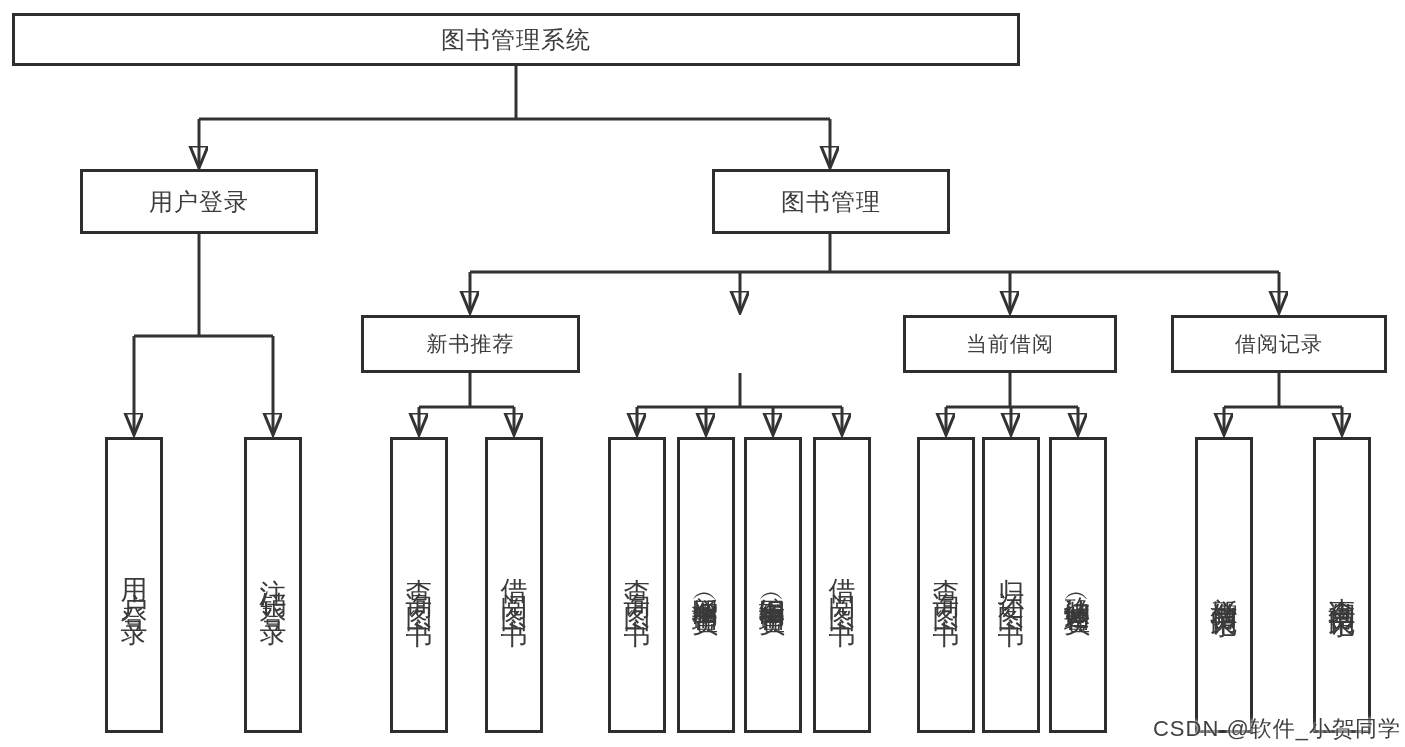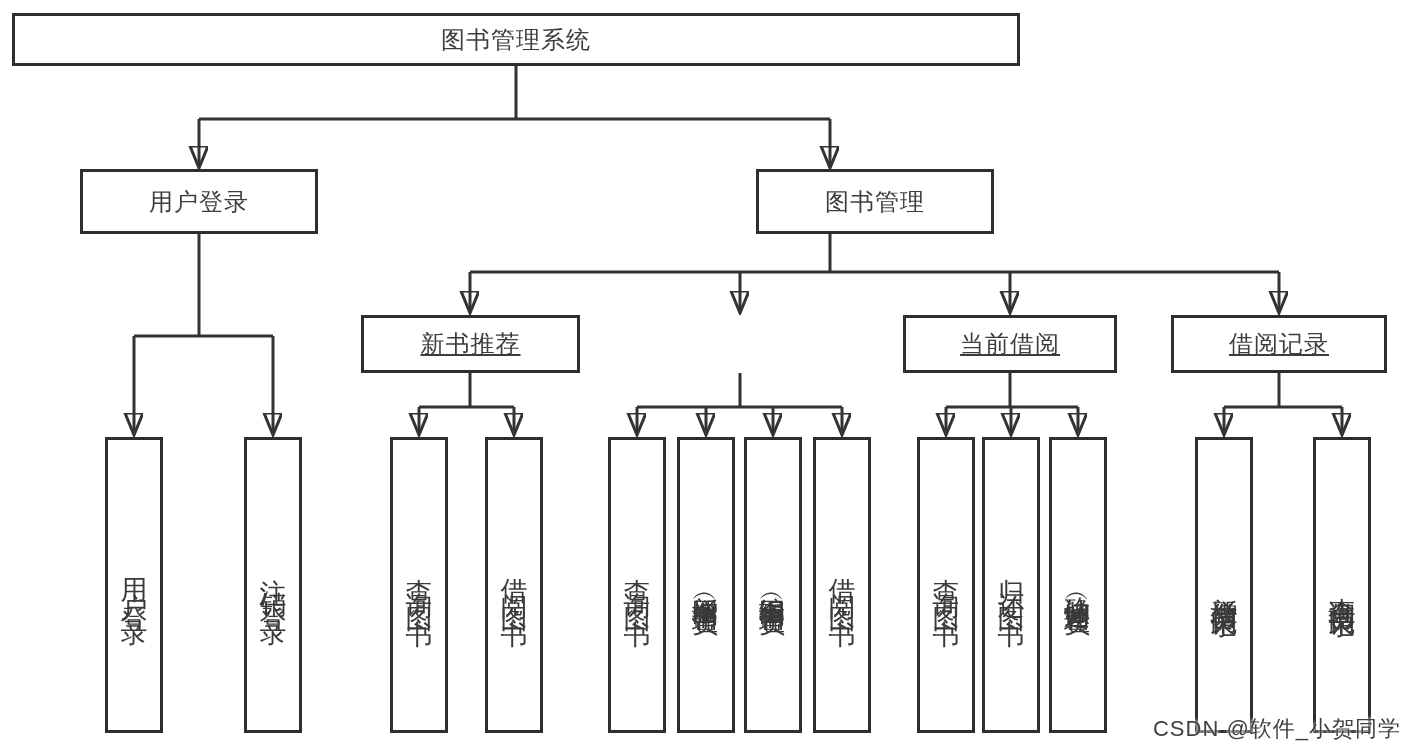--- a/index.html
+++ b/index.html
@@ -45,28 +45,27 @@
     letter-spacing: 1px;
   }
 
   .node-l1 {
     top: 169px;
     height: 65px;
     font-size: 24px;
     letter-spacing: 1px;
   }
   .node-user-login  { left: 80px;  width: 238px; }
-  .node-book-mgmt   { left: 756px; width: 238px; }
+  .node-book-mgmt   { left: 712px; width: 238px; }
 
   .node-l2 {
     top: 315px;
     height: 58px;
-    font-size: 24px;
-    letter-spacing: 1px;
-    text-decoration: underline;
+    font-size: 21px;
+    letter-spacing: 1px;
   }
   .node-new-book    { left: 361px;  width: 219px; }
   .node-book-borrow { left: 633px;  width: 215px; }
   .node-cur-borrow  { left: 903px;  width: 214px; }
   .node-records     { left: 1171px; width: 216px; }
 
   .node-leaf {
     top: 437px;
     width: 58px;
     height: 296px;

